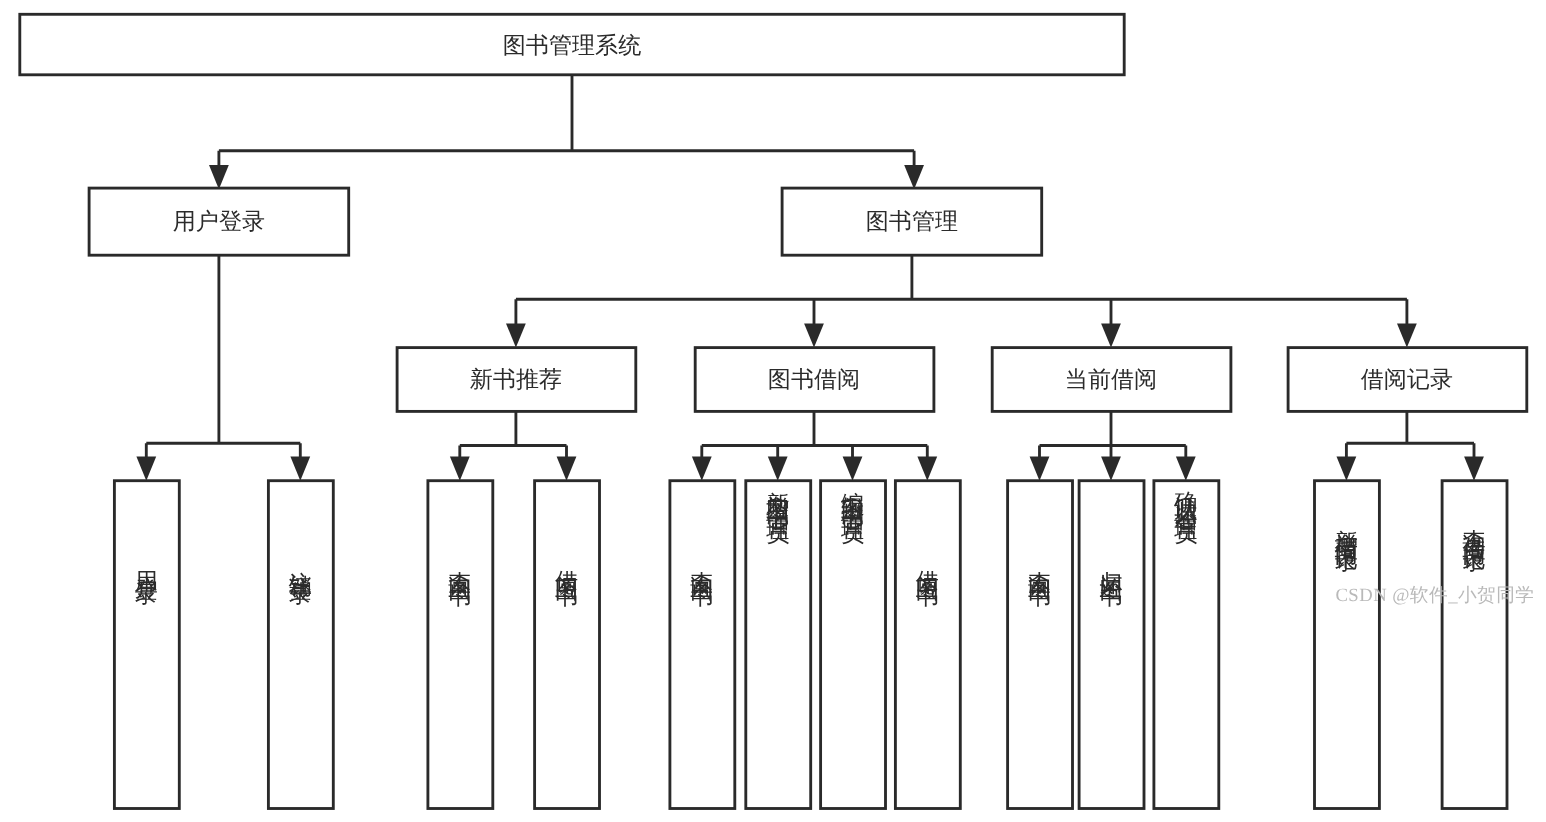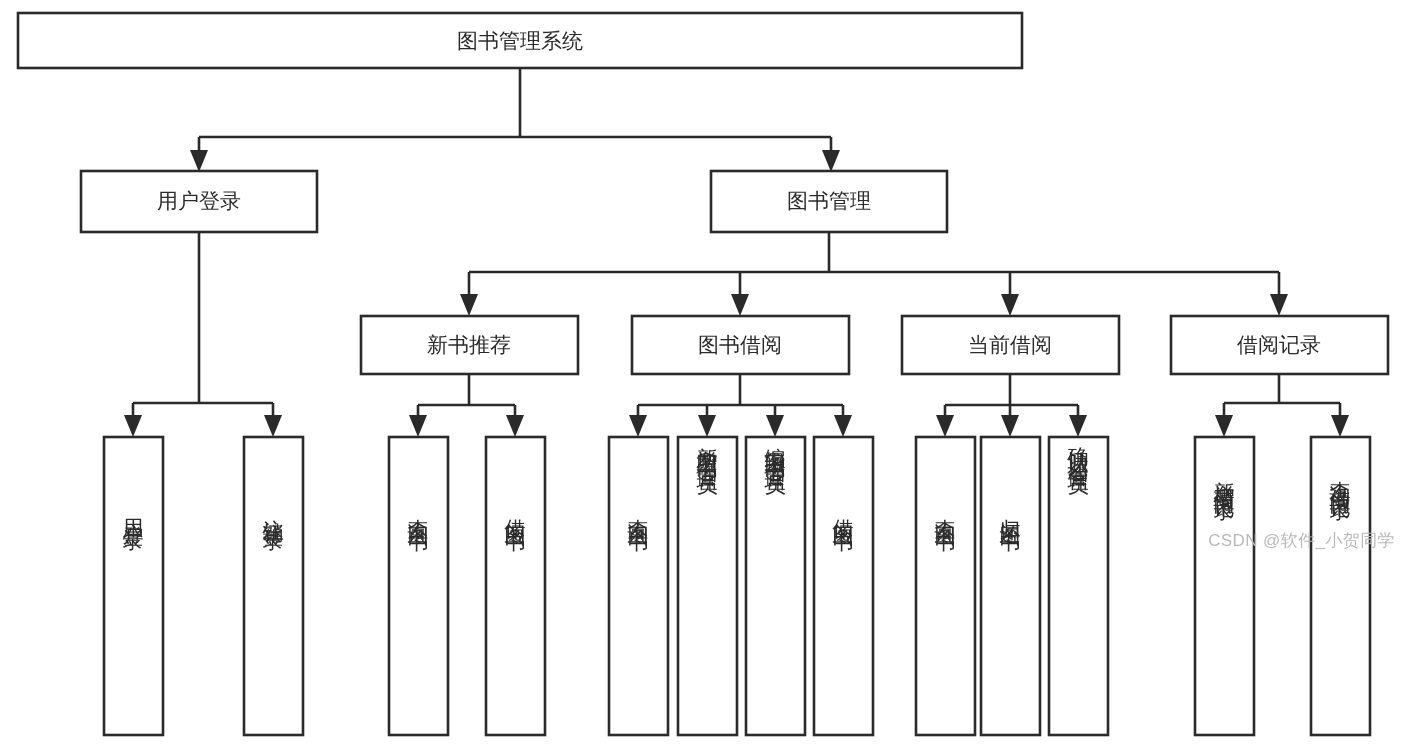--- a/index.html
+++ b/index.html
@@ -50,21 +50,21 @@
     stroke-linecap: butt;
   }
   .arrow-head {
     fill: #2a2a2a;
     stroke: none;
   }
   .watermark {
     position: absolute;
     right: 10px;
     bottom: 5px;
-    font-family: Liberation Sans, sans-serif;
+    font-family: Liberation Serif, serif;
     font-size: 17px;
     color: #b9b9b9;
     white-space: nowrap;
     letter-spacing: 0.4px;
   }
 </style>
 </head>
 <body>
 
 <div id="diagram-root">

